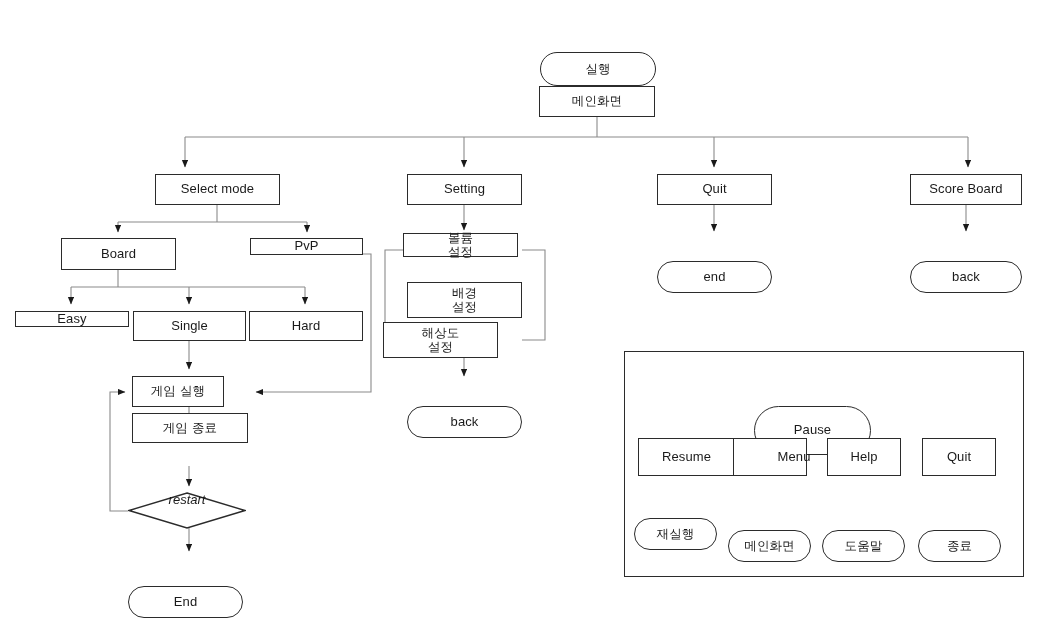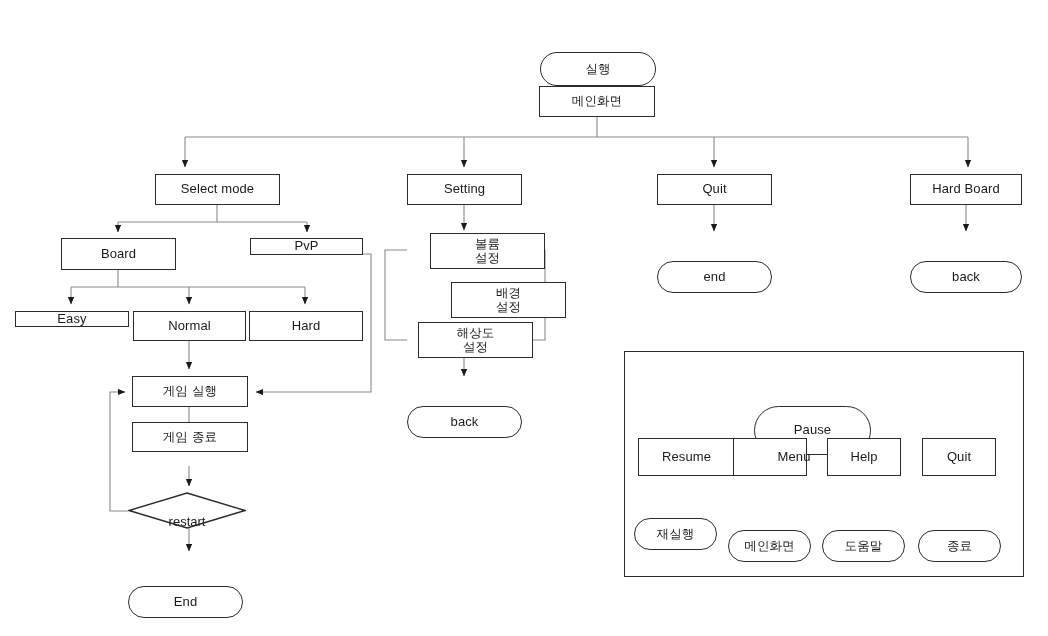--- a/index.html
+++ b/index.html
@@ -50,22 +50,23 @@
   }
   .panel {
     position: absolute;
     box-sizing: border-box;
     border: 1.6px solid #2b2b2b;
     background: #ffffff;
   }
   .diamond-wrap {
     position: absolute;
     display: flex;
-    align-items: flex-end;
+    align-items: flex-start;
     justify-content: center;
+    font-style: italic;
   }
   .diamond-wrap svg {
     position: absolute;
     left: 0;
     top: 0;
   }
   .diamond-label {
     position: relative;
     font-size: 13px;
     color: #1a1a1a;
@@ -149,52 +150,52 @@
   <div class="node oval kr" style="left:540px; top:24px; width:116px; height:34px;">실행</div>
 
   <div class="node rect kr" style="left:539px; top:86px; width:116px; height:31px;">메인화면</div>
 
   <div class="node rect" style="left:155px; top:174px; width:125px; height:31px;">Select mode</div>
 
   <div class="node rect" style="left:407px; top:174px; width:115px; height:31px;">Setting</div>
 
   <div class="node rect" style="left:657px; top:174px; width:115px; height:31px;">Quit</div>
 
-  <div class="node rect" style="left:910px; top:174px; width:112px; height:31px;">Hard Board</div>
+  <div class="node rect" style="left:910px; top:174px; width:112px; height:31px;">Score Board</div>
 
   <div class="node rect" style="left:61px; top:238px; width:115px; height:32px;">Board</div>
 
   <div class="node rect" style="left:250px; top:238px; width:113px; height:17px;">PvP</div>
 
   <div class="node rect" style="left:15px; top:311px; width:114px; height:16px;">Easy</div>
 
-  <div class="node rect" style="left:133px; top:311px; width:113px; height:30px;">Normal</div>
+  <div class="node rect" style="left:133px; top:311px; width:113px; height:30px;">Single</div>
 
   <div class="node rect" style="left:249px; top:311px; width:114px; height:30px;">Hard</div>
 
-  <div class="node rect kr" style="left:132px; top:376px; width:116px; height:31px;">게임 실행</div>
-
-  <div class="node rect kr" style="left:132px; top:422px; width:116px; height:30px;">게임 종료</div>
+  <div class="node rect kr" style="left:132px; top:376px; width:92px; height:31px;">게임 실행</div>
+
+  <div class="node rect kr" style="left:132px; top:413px; width:116px; height:30px;">게임 종료</div>
 
   <div class="diamond-wrap" style="left:128px; top:492px; width:118px; height:37px;">
     <svg width="118" height="37" viewBox="0 0 118 37" xmlns="http://www.w3.org/2000/svg">
       <polygon points="59,1 117,18.5 59,36 1,18.5" fill="#ffffff" stroke="#2b2b2b" stroke-width="1.4"></polygon>
     </svg>
     <span class="diamond-label">restart</span>
   </div>
 
   <div class="node oval" style="left:128px; top:558px; width:115px; height:32px;">End</div>
 
-  <div class="node rect kr" style="left:430px; top:233px; width:115px; height:36px;">볼륨
+  <div class="node rect kr" style="left:403px; top:233px; width:115px; height:24px;">볼륨
 설정</div>
 
-  <div class="node rect kr" style="left:407px; top:282px; width:115px; height:36px;margin-left:44px;">배경
+  <div class="node rect kr" style="left:407px; top:282px; width:115px; height:36px;">배경
 설정</div>
 
-  <div class="node rect kr" style="left:418px; top:322px; width:115px; height:36px;">해상도
+  <div class="node rect kr" style="left:383px; top:322px; width:115px; height:36px;">해상도
 설정</div>
 
   <div class="node oval" style="left:407px; top:378px; width:115px; height:32px;">back</div>
 
   <div class="node oval" style="left:657px; top:233px; width:115px; height:32px;">end</div>
 
   <div class="node oval" style="left:910px; top:233px; width:112px; height:32px;">back</div>
 
   <div class="panel" style="left:624px; top:351px; width:400px; height:226px;"></div>
 

